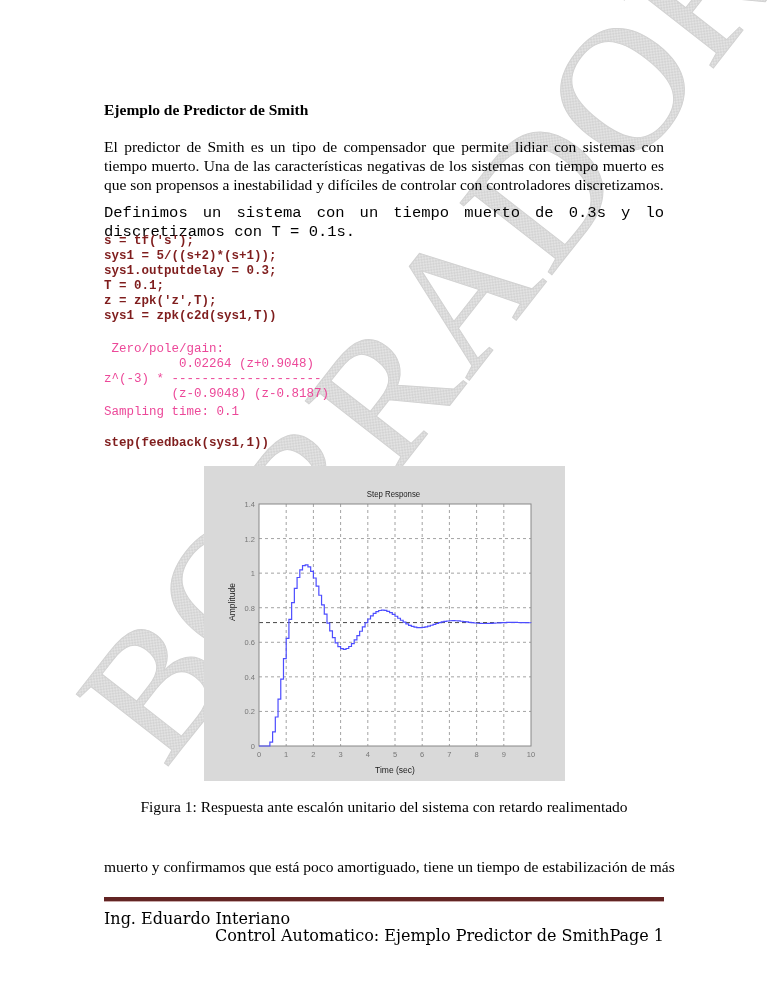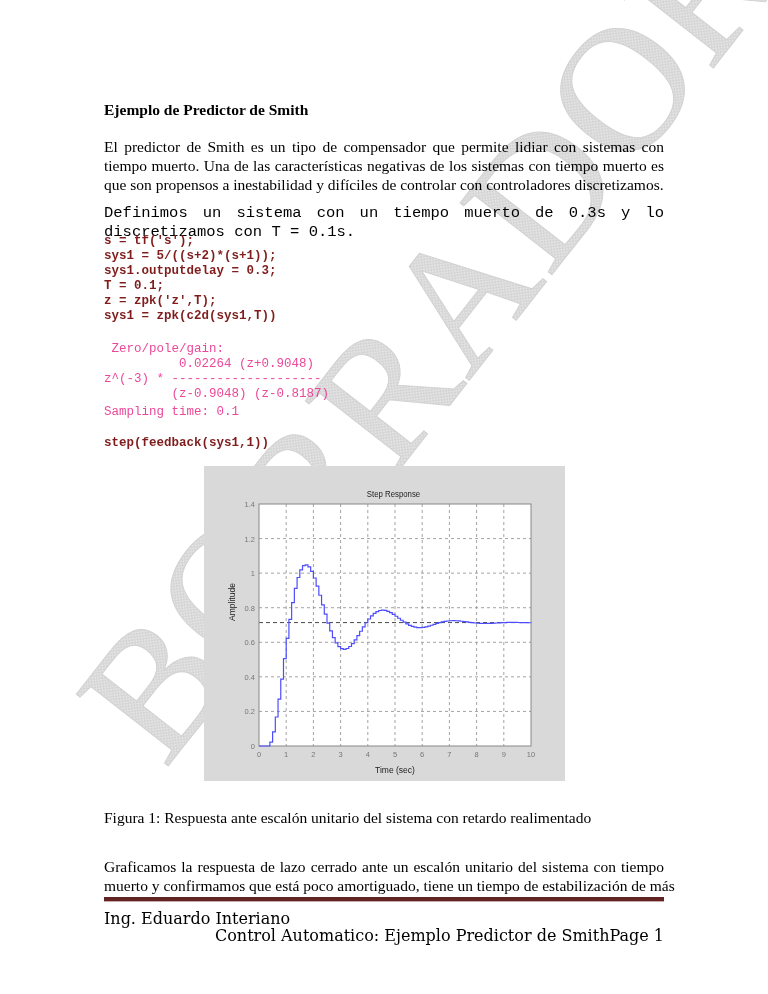--- a/index.html
+++ b/index.html
@@ -15,21 +15,21 @@
   .p2 { top: 204px; font-family: Liberation Mono, monospace; }
   .code { position: absolute; left: 0; font-family: "Liberation Mono", monospace; font-size: 12.5px; line-height: 15px; white-space: pre; }
   .code.green { color: #7f1d1d; font-weight: bold; }
   .code.blue { color: #ec4899; }
   .c1 { top: 234px; }
   .c2 { top: 342px; }
   .c3 { top: 405px; }
   .c4 { top: 436px; }
   .figure { position: absolute; left: 204px; top: 466px; width: 361px; height: 315px; background: #d9d9d9; z-index: 3; }
   .figure svg { position: absolute; left: 0; top: 0; }
-  .caption { position: absolute; left: 0; width: 560px; top: 797px; font-size: 15.5px; line-height: 19px; margin-top: 11px; }
+  .caption { position: absolute; left: 0; width: 560px; top: 797px; text-align: center; font-size: 15.5px; line-height: 19px; }
   .p3 { top: 857px; }
   .footer-rule { position: absolute; left: 104px; top: 897px; width: 560px; height: 4px; background: #622423; z-index: 2; }
   .footer-rule::after { content: ""; position: absolute; left: 0; top: 4px; width: 560px; height: 1px; background: #c9a9a9; }
   .footer { position: absolute; left: 104px; top: 910px; width: 560px; font-family: "DejaVu Serif", serif; font-size: 16px; line-height: 17px; z-index: 2; }
   .footer .row { display: flex; justify-content: flex-end; }
 </style>
 </head>
 <body>
 
 <div class="page">
@@ -66,21 +66,20 @@
 z^(-3) * --------------------
          (z-0.9048) (z-0.8187)</div>
     <div class="code blue c3">Sampling time: 0.1</div>
     <div class="code green c4">step(feedback(sys1,1))</div>
 
     <div class="caption">
       <div>Figura 1: Respuesta ante escalón unitario del sistema con retardo realimentado</div>
     </div>
 
     <div class="para p3">
-      <span class="line">Graficamos la respuesta de lazo cerrado ante un escalón unitario del sistema con tiempo</span>
       <span class="line">muerto y confirmamos que está poco amortiguado, tiene un tiempo de estabilización de más</span>
     </div>
   </div>
 
   <div class="figure">
     <svg id="chart" width="361" height="315" viewBox="0 0 361 315">
       <g id="chart-grid">
           <rect x="55" y="38" width="272" height="242" fill="#ffffff" stroke="none"></rect>
           <line x1="82.2" y1="38" x2="82.2" y2="280" stroke="#8c8c8c" stroke-width="0.8" stroke-dasharray="3,3"></line>
           <line x1="109.4" y1="38" x2="109.4" y2="280" stroke="#8c8c8c" stroke-width="0.8" stroke-dasharray="3,3"></line>

